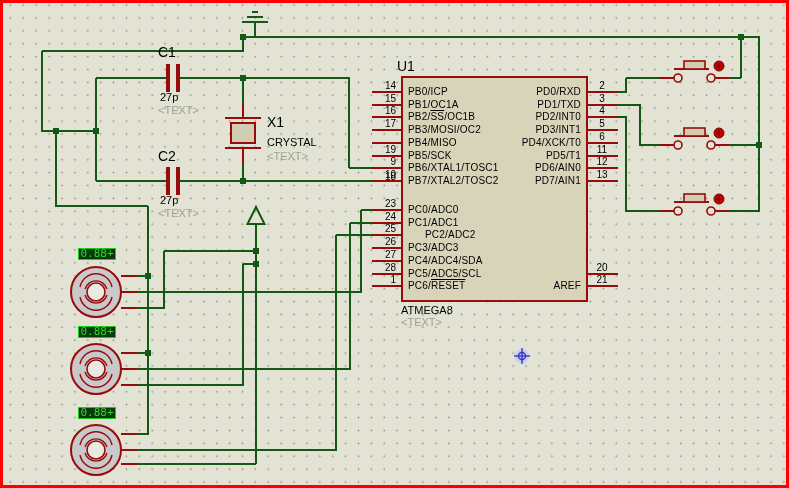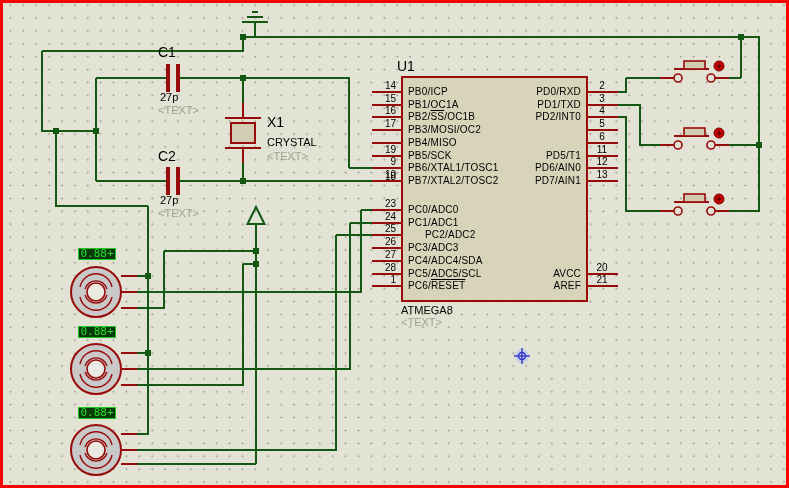--- a/index.html
+++ b/index.html
@@ -287,31 +287,32 @@
       <div class="pin-num" style="left: 585px; width: 28px; text-align: center; top: 77px;">2</div>
       <div class="pin-label" style="left: 420px; width: 158px; text-align: right; top: 83px;">PD0/RXD</div>
       <div class="pin-stub" style="left: 585px; top: 101px; width: 30px;"></div>
       <div class="pin-num" style="left: 585px; width: 28px; text-align: center; top: 90px;">3</div>
       <div class="pin-label" style="left: 420px; width: 158px; text-align: right; top: 96px;">PD1/TXD</div>
       <div class="pin-stub" style="left: 585px; top: 113px; width: 30px;"></div>
       <div class="pin-num" style="left: 585px; width: 28px; text-align: center; top: 102px;">4</div>
       <div class="pin-label" style="left: 420px; width: 158px; text-align: right; top: 108px;">PD2/INT0</div>
       <div class="pin-stub" style="left: 585px; top: 126px; width: 30px;"></div>
       <div class="pin-num" style="left: 585px; width: 28px; text-align: center; top: 115px;">5</div>
+      <div class="pin-label" style="left: 420px; width: 158px; text-align: right; top: 121px;">PD3/INT1</div>
       <div class="pin-stub" style="left: 585px; top: 139px; width: 30px;"></div>
       <div class="pin-num" style="left: 585px; width: 28px; text-align: center; top: 128px;">6</div>
+      <div class="pin-label" style="left: 420px; width: 158px; text-align: right; top: 134px;">PD4/XCK/T0</div>
       <div class="pin-stub" style="left: 585px; top: 152px; width: 30px;"></div>
       <div class="pin-num" style="left: 585px; width: 28px; text-align: center; top: 141px;">11</div>
       <div class="pin-label" style="left: 420px; width: 158px; text-align: right; top: 147px;">PD5/T1</div>
       <div class="pin-stub" style="left: 585px; top: 164px; width: 30px;"></div>
       <div class="pin-num" style="left: 585px; width: 28px; text-align: center; top: 153px;">12</div>
       <div class="pin-label" style="left: 420px; width: 158px; text-align: right; top: 159px;">PD6/AIN0</div>
       <div class="pin-stub" style="left: 585px; top: 177px; width: 30px;"></div>
       <div class="pin-num" style="left: 585px; width: 28px; text-align: center; top: 166px;">13</div>
       <div class="pin-label" style="left: 420px; width: 158px; text-align: right; top: 172px;">PD7/AIN1</div>
       <div class="pin-stub" style="left: 585px; top: 270px; width: 30px;"></div>
       <div class="pin-num" style="left: 585px; width: 28px; text-align: center; top: 259px;">20</div>
-      <div class="pin-label" style="left: 420px; width: 158px; text-align: right; top: 265px;">AVCC</div>
       <div class="pin-stub" style="left: 585px; top: 282px; width: 30px;"></div>
       <div class="pin-num" style="left: 585px; width: 28px; text-align: center; top: 271px;">21</div>
       <div class="pin-label" style="left: 420px; width: 158px; text-align: right; top: 277px;">AREF</div>
     </div>
 </div>
 
 </body></html>

